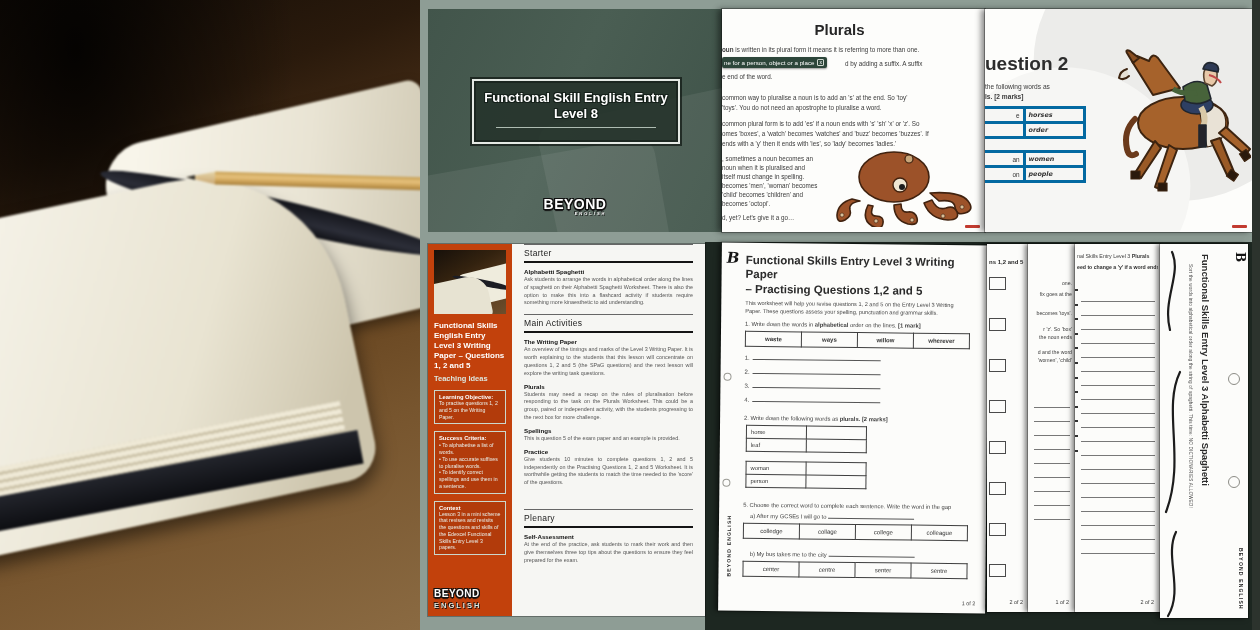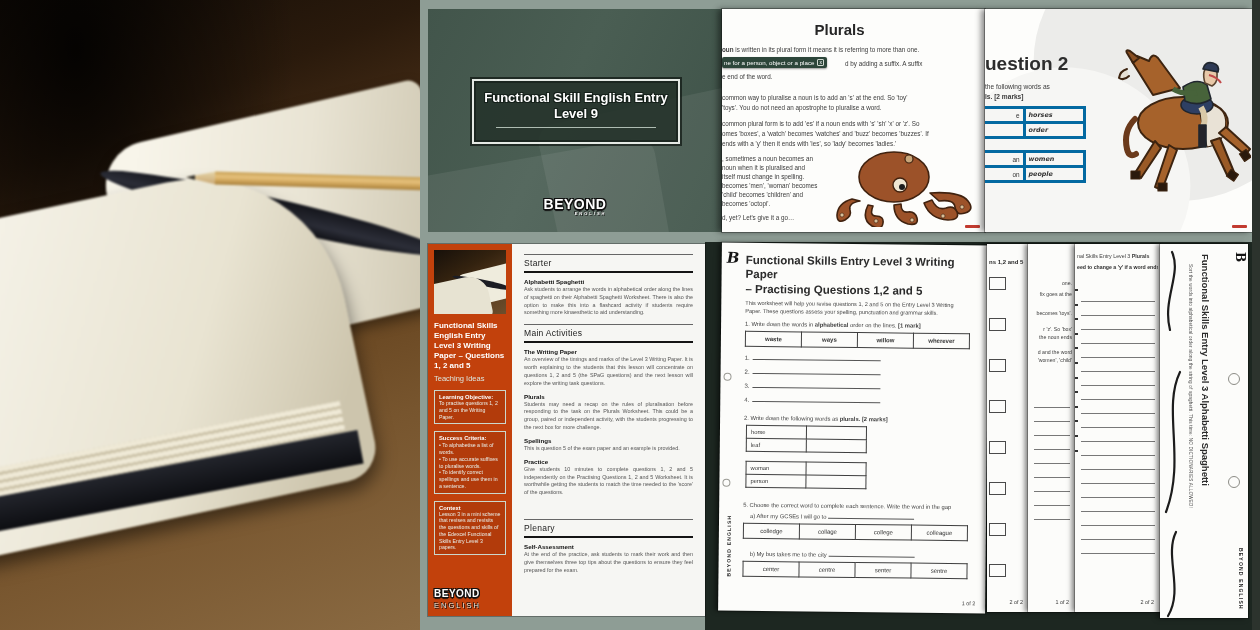--- a/index.html
+++ b/index.html
@@ -82,28 +82,28 @@
 
 #teach{left:8px;top:244px;width:277px;height:372px;background:#f6f6f3;display:flex;
   box-shadow:0 0 0 1px rgba(0,0,0,.3)}
 #teach .side{position:relative;width:84px;background:#c2410c;padding:6px;color:#fff;flex:none}
 .thumb{position:relative;width:72px;height:64px;overflow:hidden;
   background:linear-gradient(150deg,#17100a 0%,#33220f 35%,#5a3d20 70%,#6d4e2c 100%)}
 .thumb .tp1{position:absolute;left:26px;top:18px;width:60px;height:34px;background:#efecdd;transform:rotate(-14deg);border-radius:6px 2px 2px 10px}
 .thumb .tp2{position:absolute;left:-14px;top:30px;width:70px;height:44px;background:#e7e3d2;transform:rotate(-12deg);border-radius:4px 20px 6px 4px}
 .thumb .tpc{position:absolute;left:18px;top:30px;width:64px;height:6px;background:#1c1d24;transform:rotate(12deg);border-radius:50%}
 #teach .side h1{font-size:8px;line-height:1.25;margin-top:7px;font-weight:bold}
-#teach .side .sub{font-size:7.5px;color:#dce6de;margin-top:3px;font-weight:normal}
+#teach .side .sub{font-size:7.5px;color:#dce6de;margin-top:3px;font-weight:bold}
 .sbox{border:1px solid #ccd7cc;margin-top:7px;padding:3px 4px;background:rgba(0,0,0,.08)}
 .sbox b{display:block;font-size:5.8px}
 .sbox p,.sbox li{font-size:5.2px;line-height:1.3;color:#e9efe9}
 .sbox ul{list-style:none;margin-top:1px}
 .sbox li::before{content:"• "}
 #side-logo{position:absolute;left:6px;bottom:7px;font-size:10px}
-#teach .main{flex:1;padding:10px 12px 10px 12px;overflow:hidden}
+#teach .main{flex:1;padding:0 12px 10px 12px;overflow:hidden}
 .sect-h{border-top:1px solid #666;padding-top:3px;font-size:8.5px;color:#222;letter-spacing:.3px;
   border-bottom:2.5px solid #141414;padding-bottom:3px}
 .item-t{font-size:6.2px;font-weight:bold;color:#111;margin-top:5px}
 .item-b{font-size:5.4px;color:#555;line-height:1.45;text-align:justify;margin-top:1px}
 
 
 .wpage{background:#fcfcfa;box-shadow:-3px 0 5px rgba(0,0,0,.5),0 0 0 1px rgba(0,0,0,.25);overflow:hidden}
 #ws{left:300px;top:244px;width:267px;height:368px;transform:rotate(.6deg)}
 #ws .content{position:absolute;left:24px;top:10px;width:232px}
 #ws-blogo{left:5px;top:6px;font-size:15px;font-weight:900;color:#141414;transform:skewX(-10deg);font-family:"DejaVu Serif",serif}
@@ -171,21 +171,21 @@
       </div>
     </div>
   </div>
 
   <div id="panel" class="ab">
 
     <div id="green-slide" class="ab">
       <div class="ghost" id="g1"></div>
       <div class="ghost" id="g2"></div>
       <div class="tbox">
-        <div class="l">Functional Skill English Entry Level 9</div>
+        <div class="l">Functional Skill English Entry Level 8</div>
         <div class="div"></div>
       </div>
       <div id="green-logo" class="ab blogo">
         <span>B</span><span>EYOND</span>
         <span class="sub">ENGLISH</span>
       </div>
     </div>
 
     <div id="plurals-slide" class="ab slide">
       <div class="ab ttl">Plurals</div>

